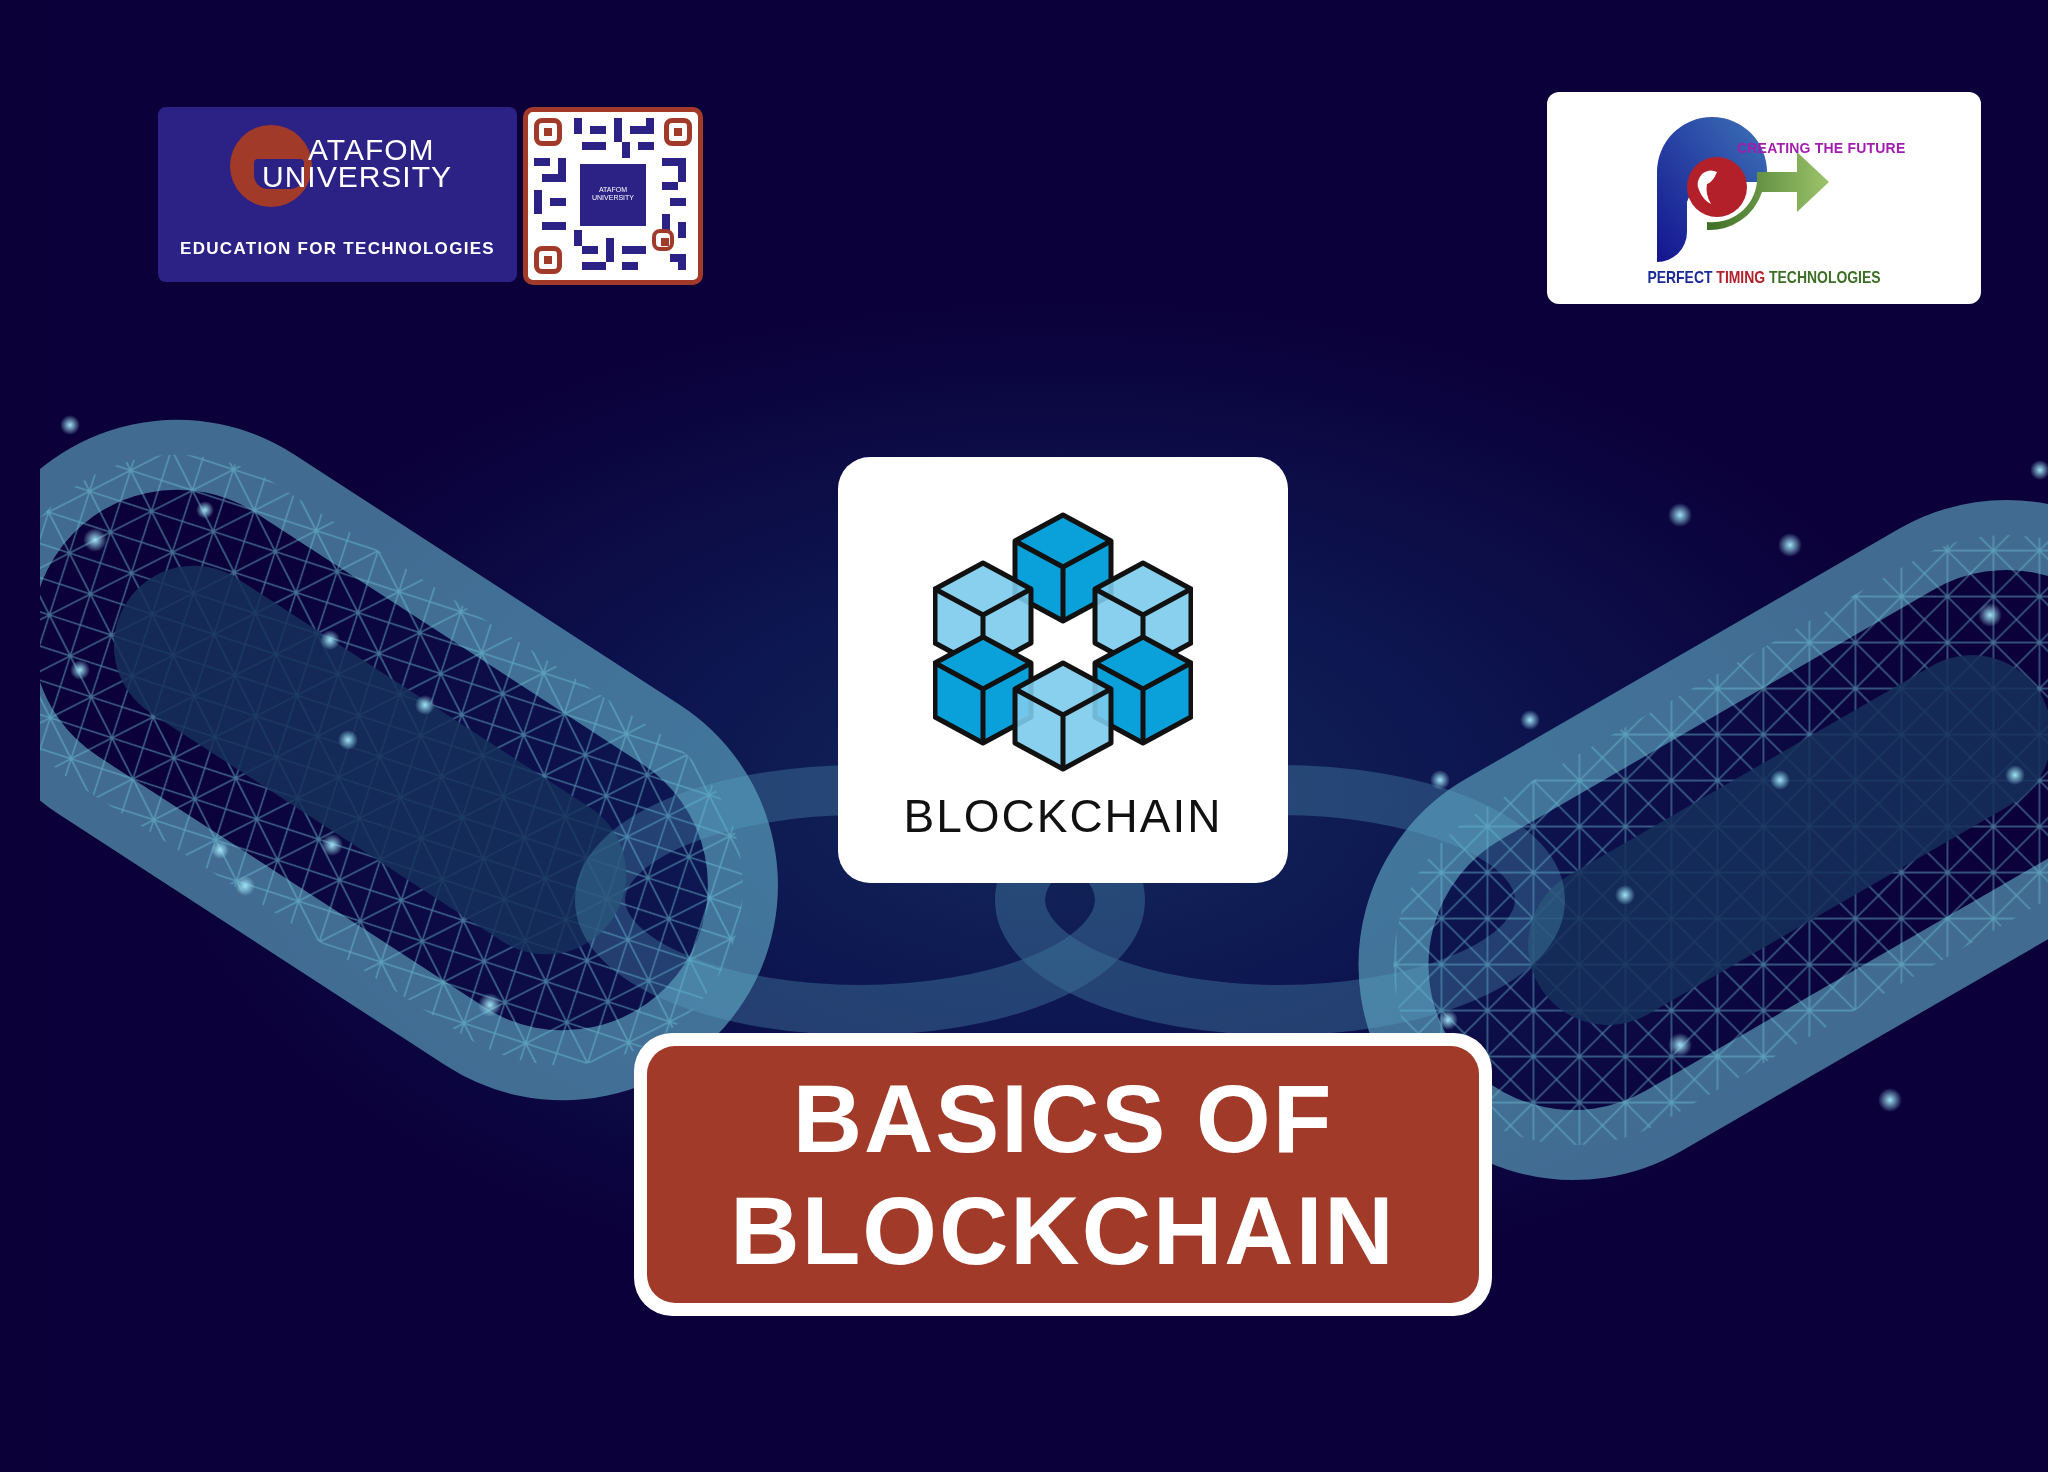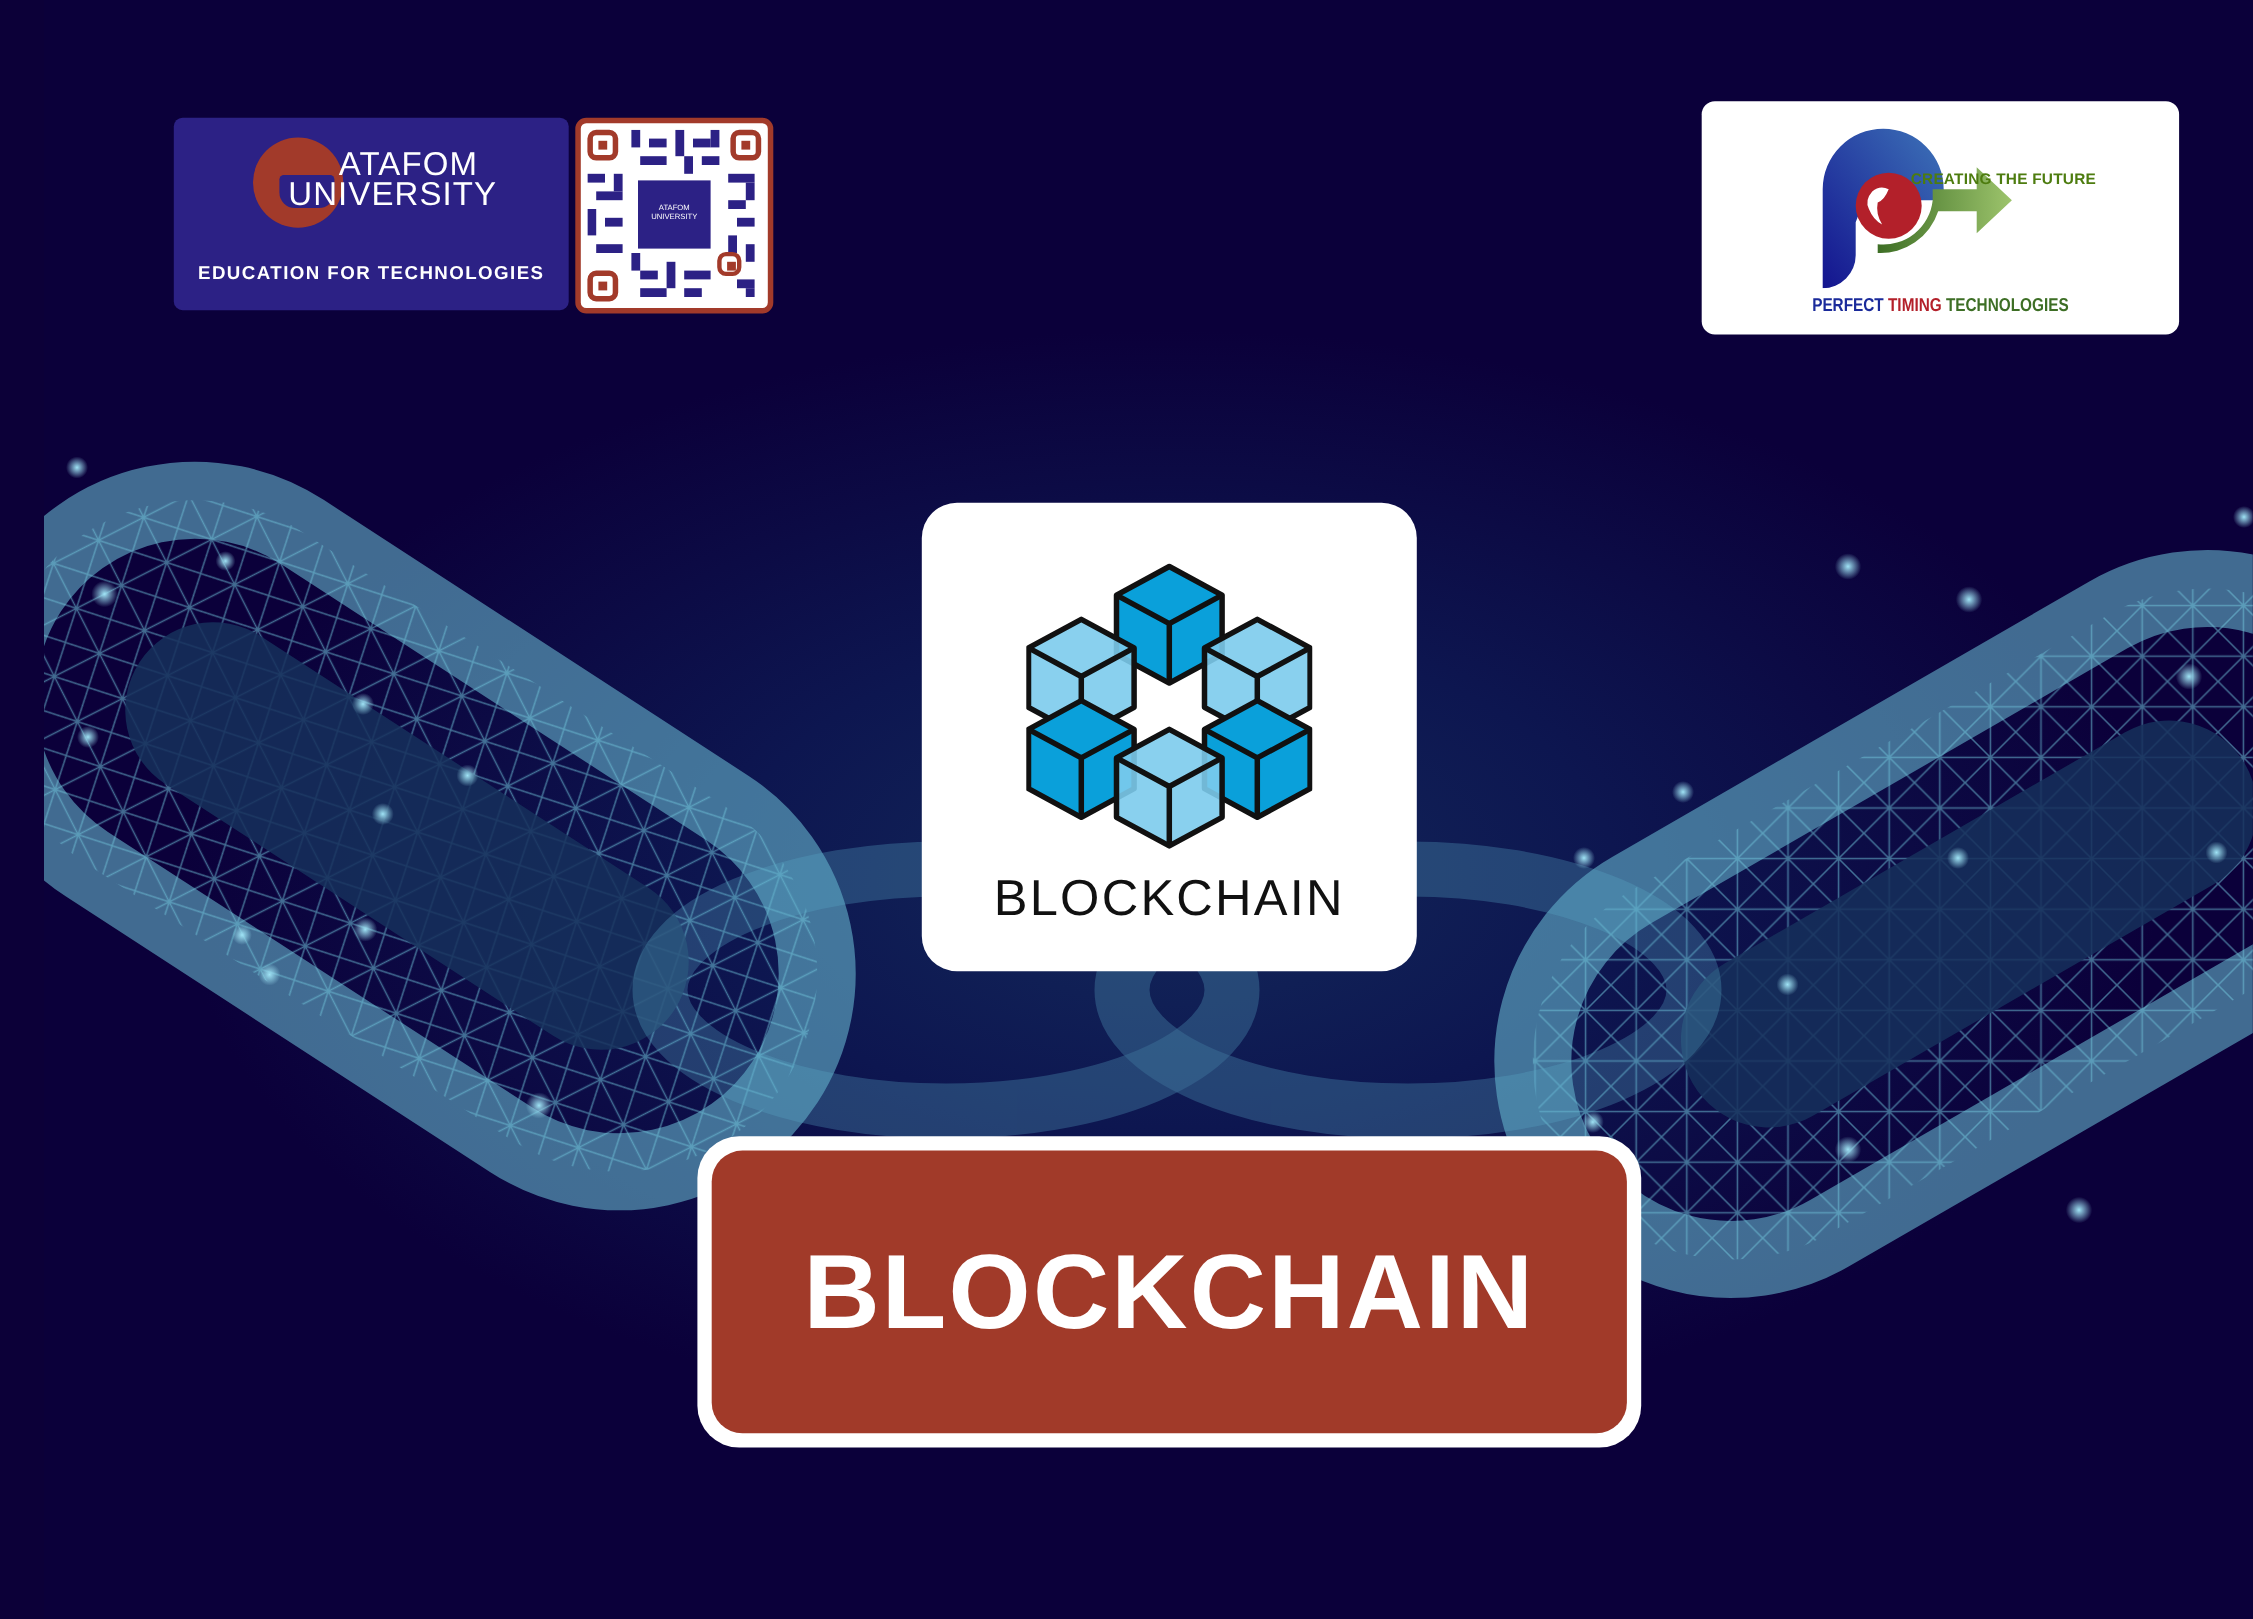--- a/index.html
+++ b/index.html
@@ -14,21 +14,21 @@
   .atafom-name2{position:absolute;left:104px;top:55px;color:#fff;font-size:30px;letter-spacing:1px;line-height:30px;}
   .atafom-tagline{position:absolute;left:0;width:100%;top:132px;text-align:center;color:#fff;font-size:17px;font-weight:bold;letter-spacing:1.3px;}
   .qr{position:absolute;left:483px;top:107px;width:180px;height:178px;background:#fff;border:5px solid #a23a2a;border-radius:10px;box-sizing:border-box;overflow:hidden;}
   .qr-grid{position:absolute;left:6px;top:6px;}
   .qr-center{position:absolute;left:52px;top:52px;width:66px;height:62px;background:#2c2185;}
   .qr-center-text{position:absolute;left:0;width:100%;top:22px;color:#fff;font-size:7px;text-align:center;line-height:8px;}
   .qr-finder{position:absolute;width:28px;height:28px;border:5px solid #a23a2a;border-radius:8px;box-sizing:border-box;background:#fff;}
   .qr-finder::after{content:"";position:absolute;left:5px;top:5px;width:8px;height:8px;background:#a23a2a;}
   .ptt-card{position:absolute;left:1507px;top:92px;width:434px;height:212px;background:#fff;border-radius:12px;}
   .ptt-logo{position:absolute;left:100px;top:20px;width:230px;height:150px;}
-  .ptt-slogan{position:absolute;left:190px;top:62px;color:#4d7c0f;font-size:14px;font-weight:bold;letter-spacing:0.2px;}
+  .ptt-slogan{position:absolute;left:190px;top:48px;color:#a21caf;font-size:14px;font-weight:bold;letter-spacing:0.2px;}
   .ptt-name{position:absolute;left:0;width:100%;top:176px;text-align:center;font-size:17px;font-weight:bold;letter-spacing:0px;transform:scaleX(0.82);}
   .ptt-w1{color:#1a2a9a;} .ptt-w2{color:#b3202a;} .ptt-w3{color:#3d6e25;}
   .block-card{position:absolute;left:798px;top:457px;width:450px;height:426px;background:#fff;border-radius:32px;}
   .block-logo{position:absolute;left:95px;top:50px;width:260px;height:270px;}
   .block-label{position:absolute;left:0;width:100%;top:332px;text-align:center;color:#111;font-size:46px;letter-spacing:2px;}
   .title-box{position:absolute;left:594px;top:1033px;width:858px;height:283px;background:#fff;border-radius:38px;}
   .title-inner{position:absolute;left:13px;top:13px;right:13px;bottom:13px;background:#a13a29;border-radius:28px;display:flex;flex-direction:column;align-items:center;justify-content:center;}
   .title-line{color:#fff;font-weight:bold;font-size:96px;line-height:112px;letter-spacing:2px;}
 </style>
 </head>
@@ -190,17 +190,18 @@
         <path d="M130 156 L178 182 L178 236 L130 262 L82 236 L82 182 Z" fill="#7ccbec" fill-opacity="0.9"></path>
         <path d="M82 182 L130 208 L178 182 M130 208 L130 262" fill="none"></path>
       </g>
       <path d="M130 118 L145 135 L130 152 L115 135 Z" fill="#fff"></path>
     </svg>
     <div class="block-label">BLOCKCHAIN</div>
   </div>
 
   <div class="title-box">
     <div class="title-inner">
+      <div class="title-line">BASICS OF</div>
       <div class="title-line">BLOCKCHAIN</div>
     </div>
   </div>
 
 </div>
 
 </body></html>

